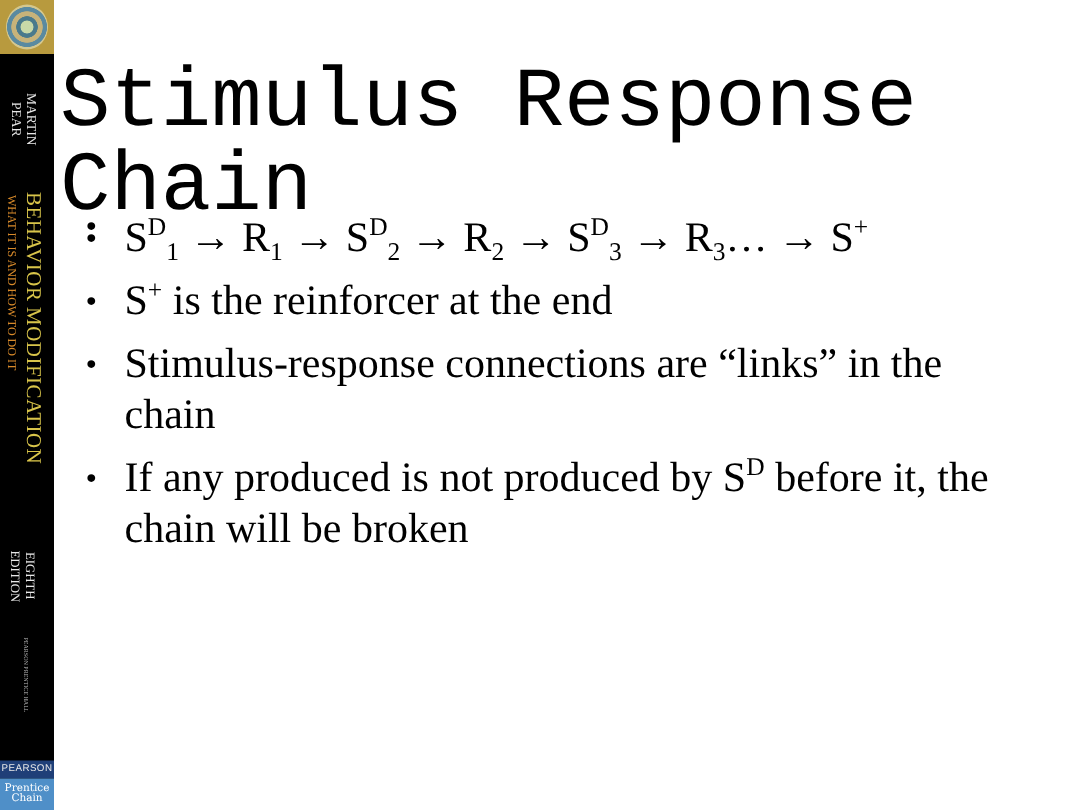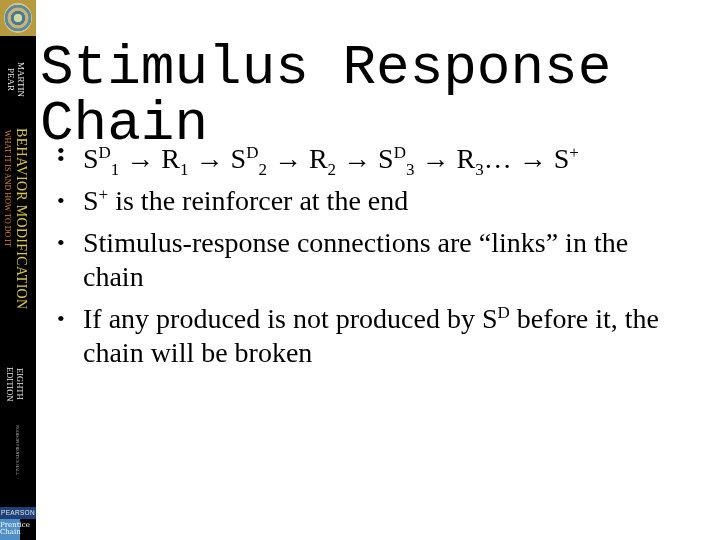--- a/index.html
+++ b/index.html
@@ -7,21 +7,21 @@
   .spine { position:absolute; left:0; top:0; width:36px; height:540px; background:#000; }
   .logo { position:absolute; left:0; top:0; width:36px; height:36px; background:#b89a3e; }
   .logo-disc { position:absolute; left:4px; top:3px; width:28px; height:30px; border-radius:50%; background:radial-gradient(circle,#c9d9a8 0 20%,#4a7a8c 22% 34%,#c7b37a 36% 50%,#5a8aa0 52% 64%,#d4c78e 66% 80%,#3c6b80 82% 100%); }
   .vtext { position:absolute; writing-mode:vertical-rl; font-family:"Liberation Serif",serif; }
   .author { left:6px; top:62px; color:#e8e8e8; font-size:9px; line-height:10px; text-align:center; }
   .title1 { left:13px; top:128px; color:#d8c44a; font-size:14px; letter-spacing:0.3px; }
   .title2 { left:3px; top:130px; color:#d88a2a; font-size:8px; }
   .edition { left:5px; top:367px; color:#e8e8e8; font-size:8.5px; line-height:10px; text-align:center; }
   .pub { left:15px; top:425px; color:#bdbdbd; font-size:4px; }
   .pearson { position:absolute; left:0; top:507px; width:36px; height:12px; background:#1f3f78; color:#e8e8e8; font-family:"Liberation Sans",sans-serif; font-size:6.5px; text-align:center; line-height:12px; letter-spacing:0.3px; }
-  .ph { position:absolute; left:0; top:519px; width:20px; height:21px; background:#4f8fc8; color:#fff; font-size:7px; line-height:7px; padding-top:3px; box-sizing:border-box; }
+  .ph { position:absolute; left:0; top:519px; width:36px; height:21px; background:#4f8fc8; color:#fff; font-size:7px; line-height:7px; text-align:center; padding-top:3px; box-sizing:border-box; }
   .slide-title { position:absolute; left:40px; top:40px; width:680px; text-align:left; font-family:Liberation Mono, monospace; font-size:56px; color:#000; line-height:56px; }
   ul { position:absolute; left:55px; top:134px; width:640px; margin:0; padding:0; list-style:none; font-family:"Liberation Serif",serif; font-size:28px; color:#000; line-height:34px; }
   li { position:relative; padding-left:28px; margin-bottom:8px; }
   li .bullet { position:absolute; left:2px; top:0; font-size:22px; }
   sup, sub { font-size:17px; line-height:0; }
 </style>
 </head>
 <body>
 
 <div class="spine">

